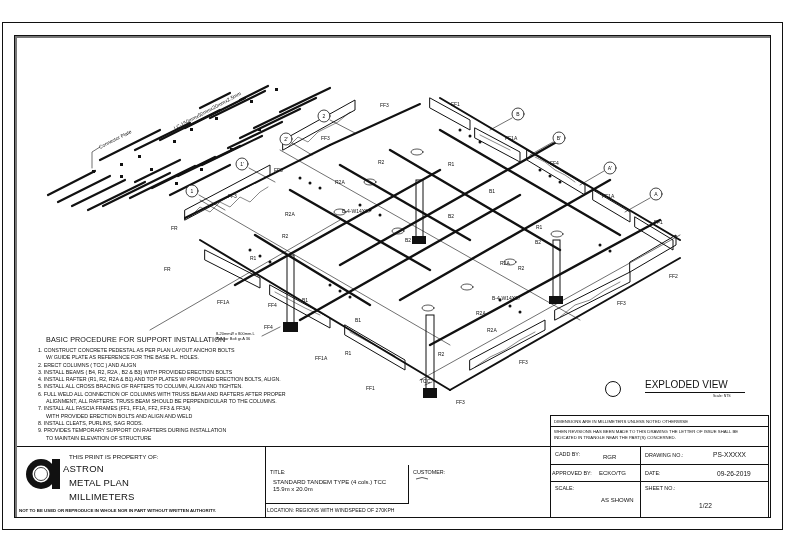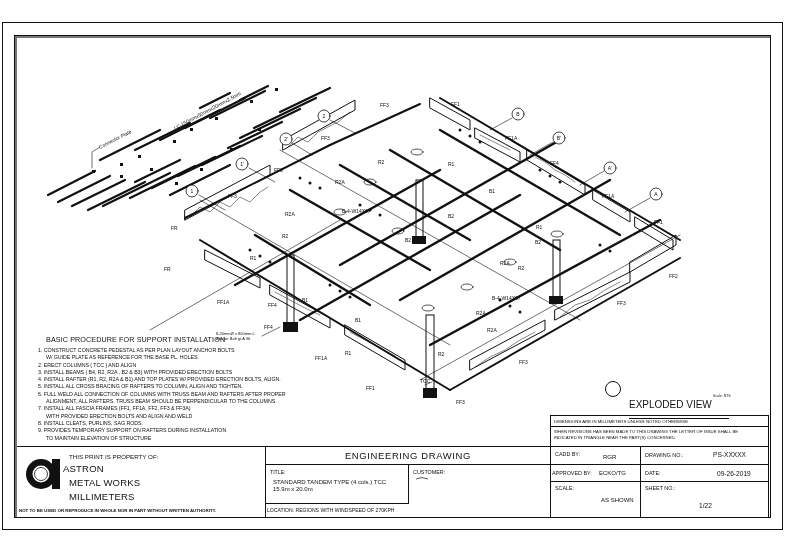--- a/index.html
+++ b/index.html
@@ -9,21 +9,21 @@
   .inner-frame{left:14px;top:35px;width:757px;height:483px;border:1px solid #111;box-shadow:inset 2px 2px 0 #777;box-sizing:border-box;}
   svg.drawing{position:absolute;left:0;top:0;}
   .lbl{font-family:"Liberation Sans",sans-serif;font-size:5px;fill:#111;}
   .notes{left:38px;top:335px;width:300px;}
   .notes h3{margin:0 0 3px 8px;font-size:7.2px;font-weight:normal;letter-spacing:0.1px;}
   .notes ol{margin:0;padding:0;list-style:none;}
   .notes li{font-size:5.3px;line-height:7.3px;letter-spacing:-0.05px;text-transform:uppercase;white-space:nowrap;}
   .notes .cont{padding-left:8px;}
   .view-title{left:605px;top:379px;}
   .view-circle{position:absolute;left:0;top:2px;width:16px;height:16px;border:1px solid #111;border-radius:50%;box-sizing:border-box;}
-  .view-text{position:absolute;left:24px;top:0;font-size:10px;white-space:nowrap;border-bottom:1px solid #111;padding-bottom:8px;width:100px;margin-top:20px;}
+  .view-text{position:absolute;left:40px;top:0;font-size:10px;white-space:nowrap;border-bottom:1px solid #111;padding-bottom:2px;width:100px;}
   .view-scale{position:absolute;left:108px;top:15px;font-size:3.5px;white-space:nowrap;}
   
   .tb{left:17px;top:446px;width:752px;height:71px;border-top:1px solid #111;}
   .cell{position:absolute;box-sizing:border-box;}
   .b{border:1px solid #111;}
   .t{font-size:5.4px;text-transform:uppercase;white-space:nowrap;}
   .logo{position:absolute;}
   .prop-of{font-size:6.2px;}
   .company{font-size:9.5px;letter-spacing:0.2px;line-height:13px;}
   .disclaimer{font-size:4.4px;font-weight:bold;white-space:nowrap;}
@@ -314,26 +314,25 @@
 
   <div class="cell" style="left:0;top:0;width:249px;height:71px;border-right:1px solid #111;">
     <svg class="logo" style="left:7px;top:7px;" width="38" height="40" viewBox="0 0 38 40">
       <circle cx="17" cy="20" r="15" fill="#111"></circle>
       <circle cx="17" cy="20" r="8.5" fill="#fff"></circle>
       <circle cx="17" cy="20" r="6.5" fill="none" stroke="#111" stroke-width="0.8"></circle>
       <rect x="28" y="5" width="8" height="30" fill="#111"></rect>
     </svg>
     <div class="cell prop-of" style="left:52px;top:6px;">THIS PRINT IS PROPERTY OF:</div>
     <div class="cell company" style="left:46px;top:15px;">ASTRON</div>
-    <div class="cell company" style="left:52px;top:29px;">METAL WORKS</div>
+    <div class="cell company" style="left:52px;top:29px;">METAL PLAN</div>
     <div class="cell company" style="left:52px;top:43px;">MILLIMETERS</div>
     <div class="cell disclaimer" style="left:2px;top:61px;">NOT TO BE USED OR REPRODUCE IN WHOLE NOR IN PART WITHOUT WRITTEN AUTHORITY.</div>
   </div>
 
-  <div class="cell eng" style="left:249px;top:0;width:284px;height:18px;line-height:18px;border-bottom:1px solid #111;">ENGINEERING DRAWING</div>
 
   <div class="cell" style="left:249px;top:18px;width:143px;height:39px;border-right:1px solid #111;border-bottom:1px solid #111;">
     <div class="cell t" style="left:4px;top:4px;font-size:5.2px;">TITLE:</div>
     <div class="cell val" style="left:7px;top:14px;font-size:6px;">STANDARD TANDEM TYPE (4 cols.) TCC</div>
     <div class="cell val" style="left:7px;top:21px;font-size:6px;">15.9m x 20.0m</div>
   </div>
   <div class="cell t" style="left:250px;top:60px;font-size:5.1px;">LOCATION: REGIONS WITH WINDSPEED OF 270KPH</div>
 
   <div class="cell" style="left:392px;top:18px;width:141px;height:53px;">
     <div class="cell t" style="left:4px;top:4px;">CUSTOMER:</div>

